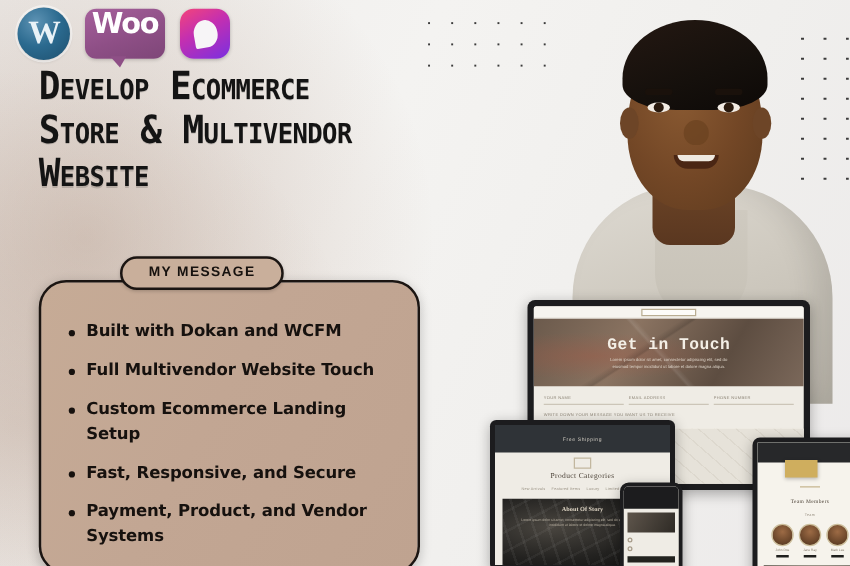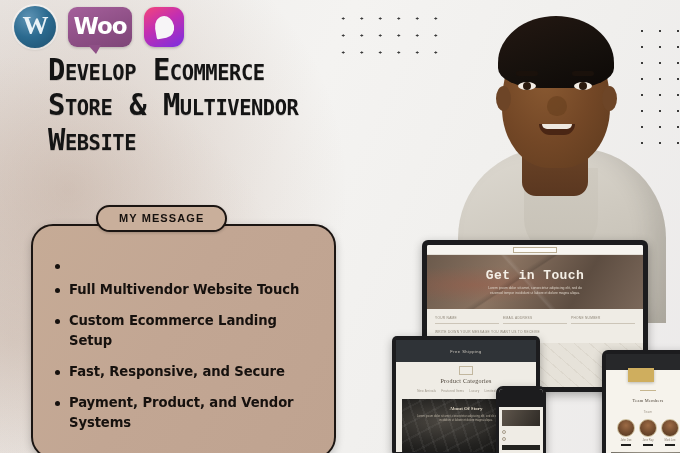--- a/index.html
+++ b/index.html
@@ -40,37 +40,37 @@
 
   .logo-wp { width:42px; height:42px; border-radius:50%; position:relative;
     background:radial-gradient(circle at 35% 28%, #5e93b4 0%, #2b6a8f 48%, #1d4f6e 100%);
     box-shadow:0 0 0 2px rgba(255,255,255,.55), 0 1px 3px rgba(0,0,0,.28);
     display:flex; align-items:center; justify-content:center; }
   .logo-wp span { color:#e9f2f7; font-size:26px; font-weight:700; line-height:1;
     font-family:"Liberation Serif", serif; transform:translateY(-1px); letter-spacing:-1px; }
 
   .logo-woo { width:64px; height:40px; border-radius:9px; position:relative;
     background:linear-gradient(160deg,#a5609b 0%,#8e4f86 55%,#7e4678 100%);
-    display:flex; align-items:center; justify-content:center;
+    display:flex; justify-content:center;
     box-shadow:0 1px 3px rgba(0,0,0,.2); }
   .logo-woo span { color:#fff; font-size:23px; font-weight:700; letter-spacing:-1px;
     font-family:"DejaVu Sans", sans-serif; transform:translateY(-1px); }
   .logo-woo:after { content:""; position:absolute; left:20px; bottom:-7px;
     border-left:8px solid transparent; border-right:5px solid transparent;
     border-top:9px solid #8e4f86; }
 
   .logo-dokan { width:40px; height:40px; border-radius:11px; position:relative;
     background:linear-gradient(150deg,#f4457a 0%,#c42fb0 42%,#7a2fe0 100%);
     box-shadow:0 1px 3px rgba(0,0,0,.25); overflow:hidden; }
   .logo-dokan:before { content:""; position:absolute; left:11px; top:9px;
     width:19px; height:22px; background:#f7f5f7;
     border-radius:60% 60% 60% 8% / 60% 60% 55% 10%; transform:rotate(-10deg); }
 
   
-  .headline { position:absolute; left:48px; top:52px; width:340px; z-index:8; }
+  .headline { position:absolute; left:31px; top:52px; width:340px; z-index:8; }
   .headline .line {
     display:block;
     font-family:"DejaVu Sans Mono", monospace;
     font-weight:700;
     font-size:31px;
     line-height:35px;
     letter-spacing:-0.5px;
     color:#141414;
     font-variant:small-caps;
     text-transform:capitalize;
@@ -291,20 +291,21 @@
   <div class="headline">
     <span class="line">Develop Ecommerce</span>
     <span class="line">Store &amp; Multivendor</span>
     <span class="line">Website</span>
   </div>
 
   <div class="card">
     <div class="svc-list">
       <div class="svc-item">
         <span class="svc-bullet"></span>
+        <span class="svc-text">Built with Dokan and WCFM</span>
       </div>
       <div class="svc-item">
         <span class="svc-bullet"></span>
         <span class="svc-text">Full Multivendor Website Touch</span>
       </div>
       <div class="svc-item">
         <span class="svc-bullet"></span>
         <span class="svc-text">Custom Ecommerce Landing Setup</span>
       </div>
       <div class="svc-item">

